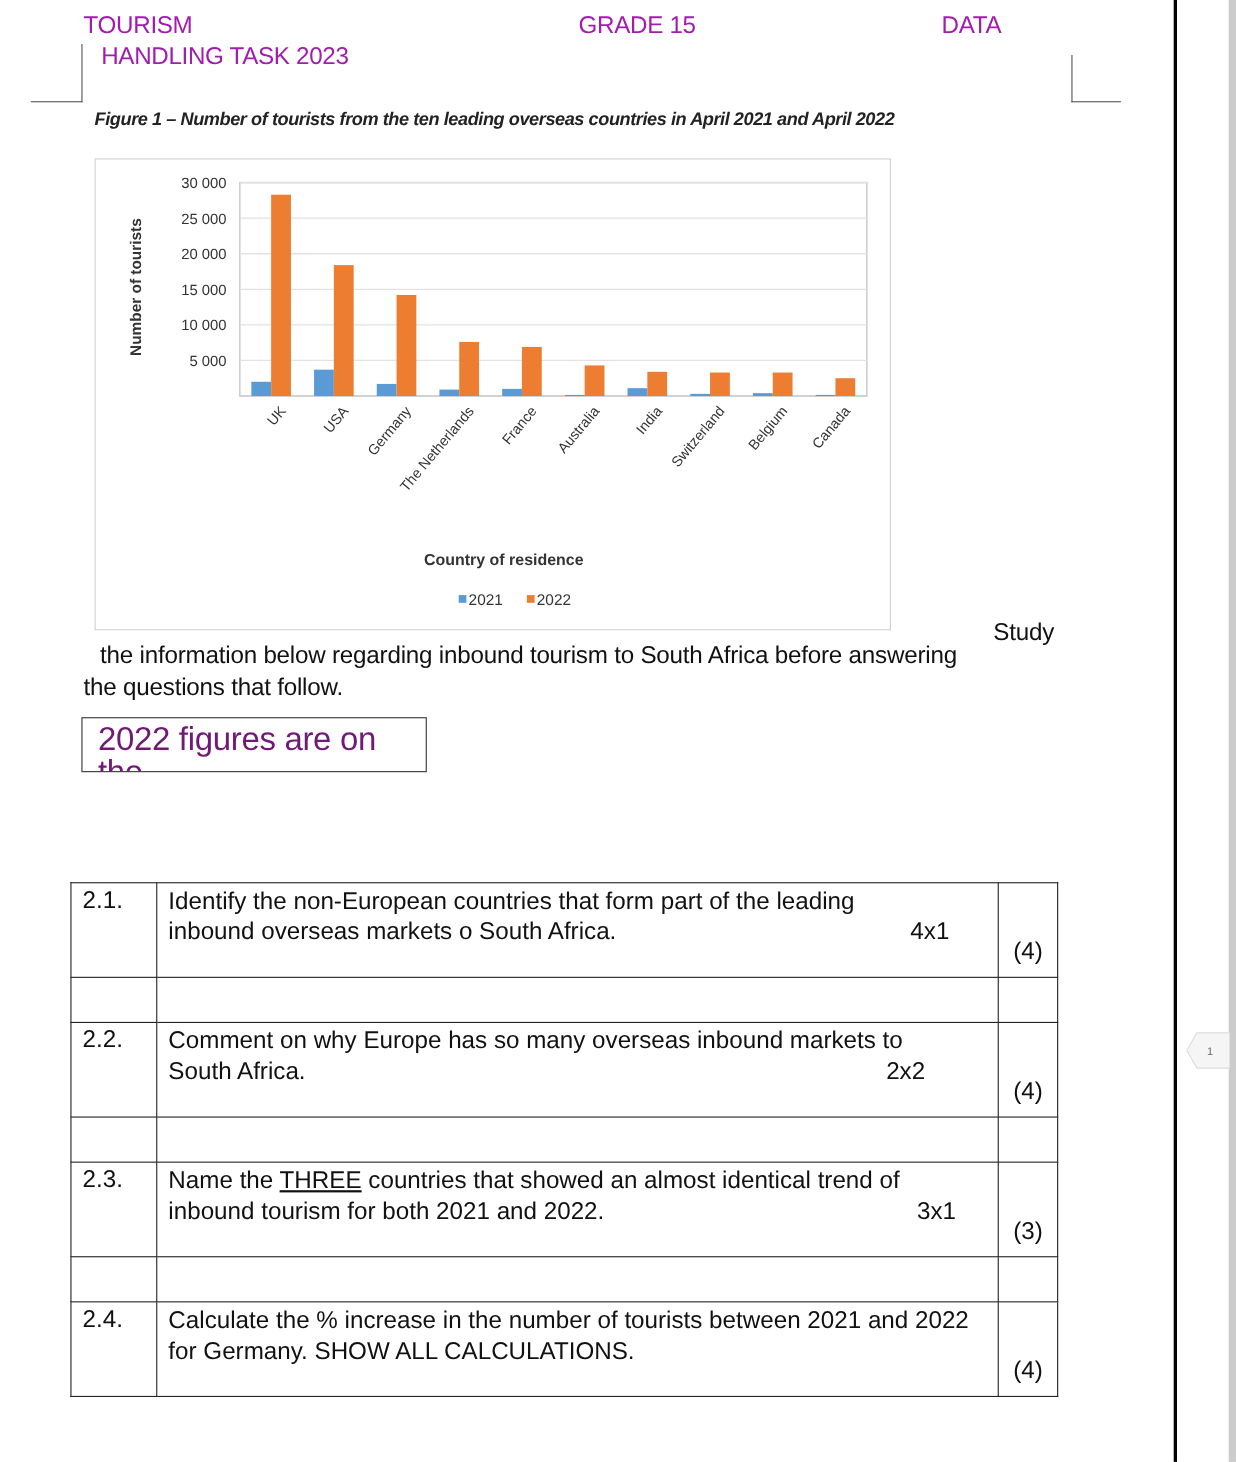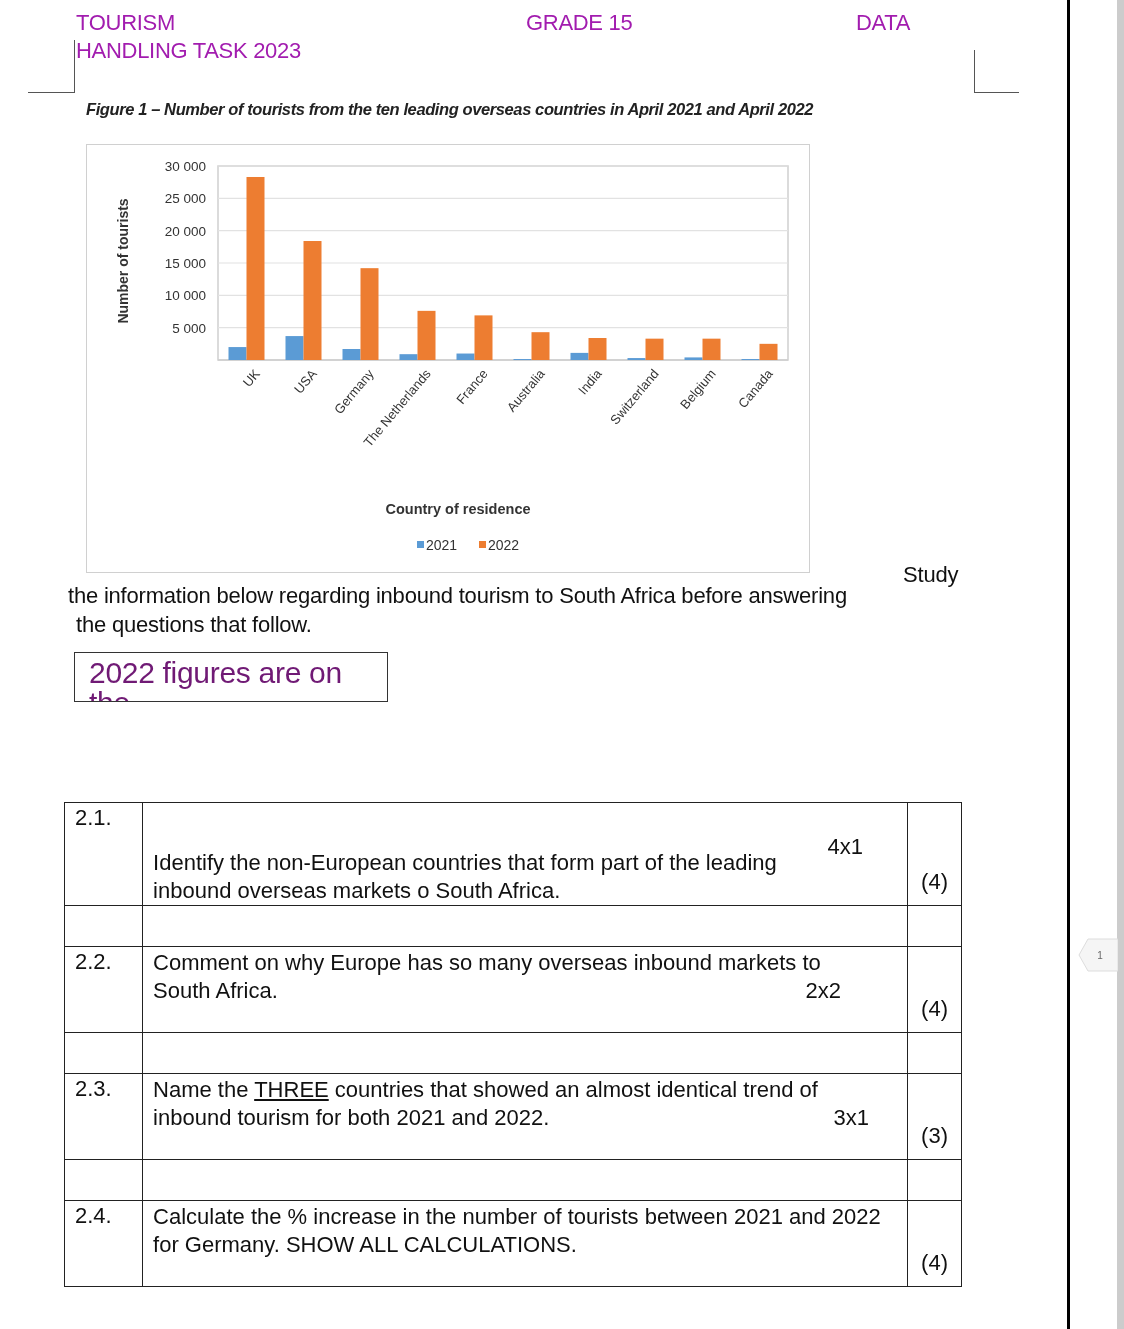--- a/index.html
+++ b/index.html
@@ -29,21 +29,21 @@
   .scroll-track { position: absolute; left: 1117px; top: 0; width: 7px; height: 1329px; background: #cccccc; }
   .page-tab { position: absolute; left: 1078px; top: 938px; width: 40px; height: 34px; }
   svg text { font-family: "Liberation Sans", sans-serif; }
 </style>
 </head>
 <body>
 
 <div class="abs hdr" style="left:76px;">TOURISM</div>
 <div class="abs hdr" style="left:526px;">GRADE 15</div>
 <div class="abs hdr" style="left:856px;">DATA</div>
-<div class="abs hdr" style="left:76px; top:38px;">HANDLING TASK 2023</div>
+<div class="abs hdr" style="left:92px; top:38px;">HANDLING TASK 2023</div>
 
 <div class="corner" style="left:28px; top:40px; width:46px; height:52px; border-width:0 1.5px 1.5px 0;"></div>
 <div class="corner" style="left:974px; top:50px; width:44px; height:42px; border-width:0 0 1.5px 1.5px;"></div>
 
 <div class="fig-title">Figure 1 – Number of tourists from the ten leading overseas countries in April 2021 and April 2022</div>
 
 <div class="chart-frame">
   <svg id="chart" width="722" height="427">
     <g id="grid">
         <rect x="131" y="21" width="570" height="194" fill="none" stroke="#cfcfcf" stroke-width="1.5"></rect>
@@ -102,34 +102,34 @@
     <g id="legend">
         <rect x="330" y="396" width="7" height="7" fill="#5b9bd5"></rect>
         <text x="339" y="405" font-size="14" fill="#333">2021</text>
         <rect x="392" y="396" width="7" height="7" fill="#ed7d31"></rect>
         <text x="401" y="405" font-size="14" fill="#333">2022</text>
       </g>
   </svg>
 </div>
 
 <div class="body-text" style="left:903px; top:562px;">Study</div>
-<div class="body-text" style="left:68px; top:583px;">the information below regarding inbound tourism to South Africa before answering</div>
+<div class="body-text" style="left:91px; top:583px;">the information below regarding inbound tourism to South Africa before answering</div>
 <div class="body-text" style="left:76px; top:612px;">the questions that follow.</div>
 
 <div class="note-box">
   <span>2022 figures are on the</span>
   <span>RHS bar</span>
 </div>
 
 <table class="q">
   <tbody>
       <tr class="row-q">
     <td class="num">2.1.</td>
     <td class="txt">
-      <div style="width:690px;margin-top:44px;">Identify the non-European countries that form part of the leading inbound overseas markets o South Africa.</div>
+      <div style="width:690px;">Identify the non-European countries that form part of the leading inbound overseas markets o South Africa.</div>
       <span class="alloc">4x1</span>
     </td>
     <td class="mk">(4)</td>
   </tr>
   <tr class="row-gap">
         <td></td>
         <td></td>
         <td></td>
       </tr>
 

